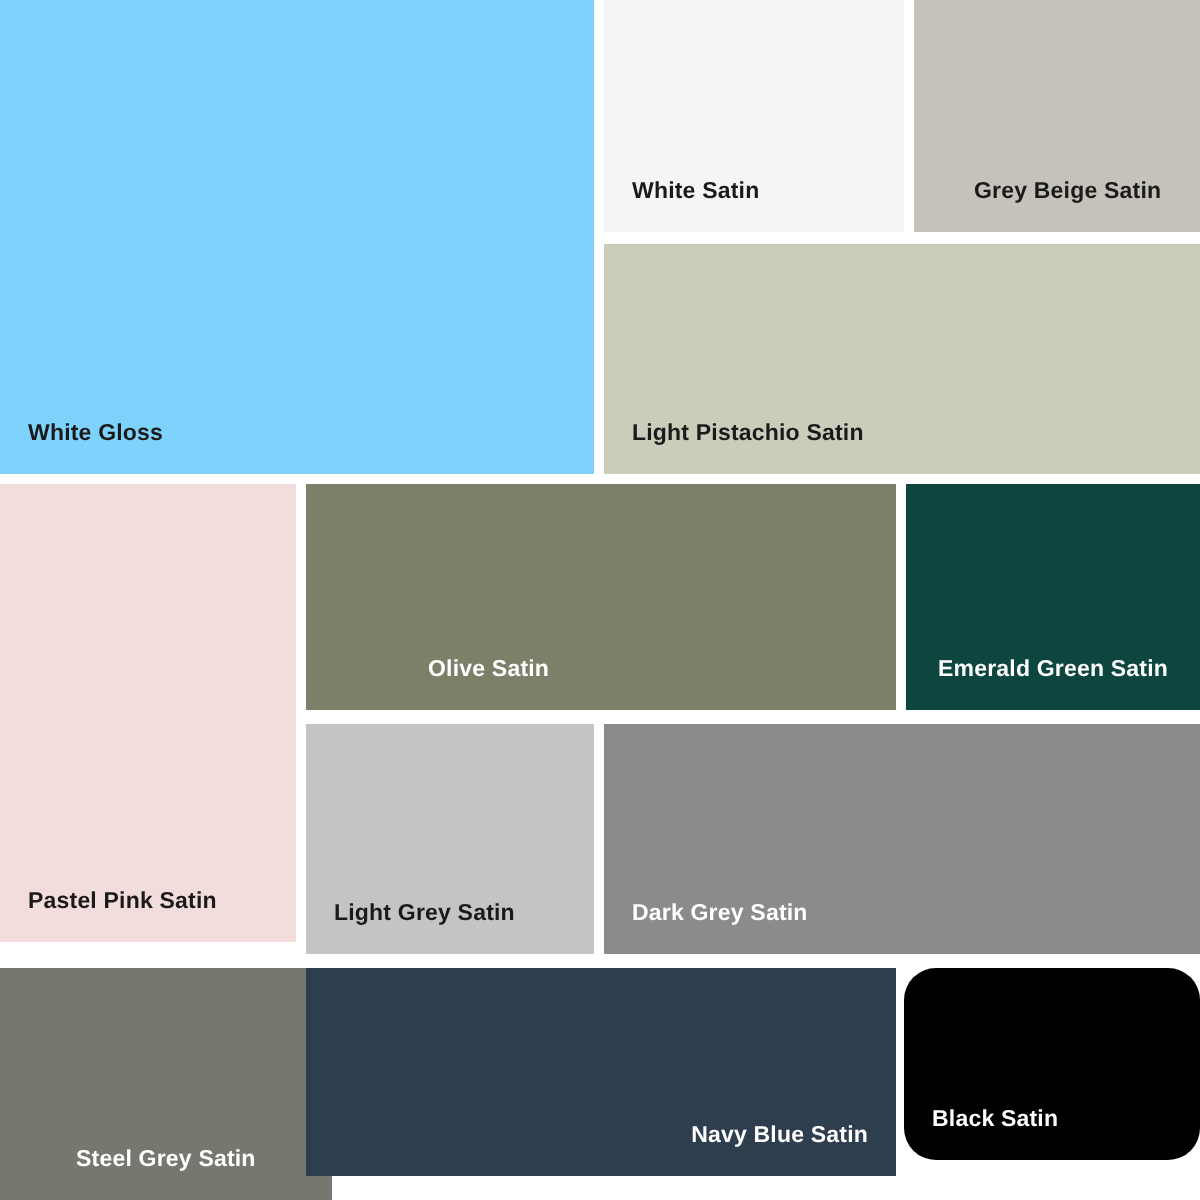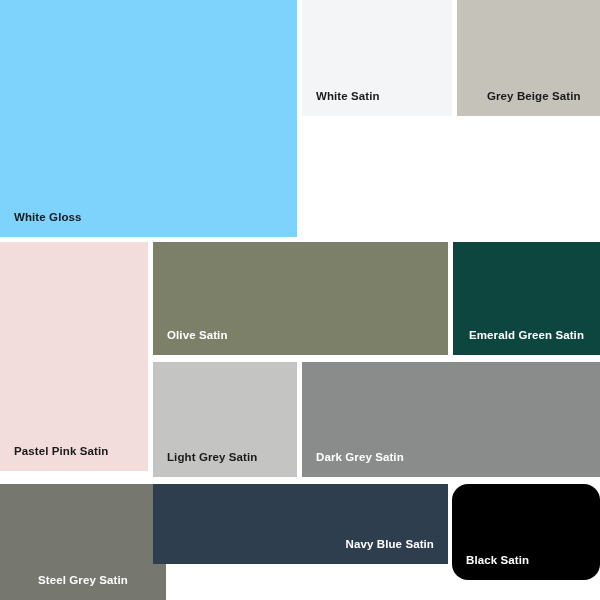--- a/index.html
+++ b/index.html
@@ -46,37 +46,40 @@
 <div id="swatch-grid" style="width: 600px; height: 600px; background: rgb(255, 255, 255);">
     <div class="swatch" style="left: 0px; top: 0px; width: 297px; height: 237px; background: #7dd3fc;">
       <span class="swatch-label label-dark" style="color: rgb(26, 26, 26);">White Gloss</span>
     </div>
     <div class="swatch" style="left: 302px; top: 0px; width: 150px; height: 116px; background: rgb(244, 245, 247);">
       <span class="swatch-label label-dark" style="color: rgb(26, 26, 26);">White Satin</span>
     </div>
     <div class="swatch" style="left: 457px; top: 0px; width: 143px; height: 116px; background: rgb(197, 194, 186);">
       <span class="swatch-label label-dark" style="color: rgb(26, 26, 26); padding-left: 30px;">Grey Beige Satin</span>
     </div>
+    <div class="swatch" style="left: 302px; top: 122px; width: 298px; height: 115px; background: rgb(204, 204, 187);">
+      <span class="swatch-label label-dark" style="color: rgb(26, 26, 26);">Light Pistachio Satin</span>
+    </div>
     <div class="swatch" style="left: 0px; top: 242px; width: 148px; height: 229px; background: rgb(242, 220, 220);">
       <span class="swatch-label label-dark" style="color: rgb(26, 26, 26);">Pastel Pink Satin</span>
     </div>
     <div class="swatch" style="left: 153px; top: 242px; width: 295px; height: 113px; background: rgb(125, 128, 105);">
-      <span class="swatch-label label-light" style="color: rgb(255, 255, 255);">Olive Satin</span>
+      <span class="swatch-label label-light" style="color: rgb(255, 255, 255); margin-left: 47px;">Olive Satin</span>
     </div>
     <div class="swatch" style="left: 453px; top: 242px; width: 147px; height: 113px; background: rgb(13, 69, 63);">
       <span class="swatch-label label-light" style="color: rgb(255, 255, 255); padding-left: 16px;">Emerald Green Satin</span>
     </div>
     <div class="swatch" style="left: 302px; top: 362px; width: 298px; height: 115px; background: rgb(138, 140, 140);">
       <span class="swatch-label label-light" style="color: rgb(255, 255, 255);">Dark Grey Satin</span>
     </div>
     <div class="swatch" style="left: 153px; top: 362px; width: 144px; height: 115px; background: rgb(196, 197, 195);">
       <span class="swatch-label label-dark" style="color: rgb(26, 26, 26);">Light Grey Satin</span>
     </div>
     <div class="swatch" style="left: 0px; top: 484px; width: 166px; height: 116px; background: rgb(118, 119, 111); padding-left: 24px;">
       <span class="swatch-label label-light" style="color: rgb(255, 255, 255);">Steel Grey Satin</span>
     </div>
-    <div class="swatch align-right" style="left: 153px; top: 484px; width: 295px; height: 80px; background: rgb(47, 62, 78);">
+    <div class="swatch align-right" style="left: 153px; top: 484px; width: 295px; height: 104px; background: rgb(47, 62, 78);">
       <span class="swatch-label label-light" style="color: rgb(255, 255, 255);">Navy Blue Satin</span>
     </div>
     <div class="swatch" style="left: 452px; top: 484px; width: 148px; height: 96px; background: rgb(0, 0, 0); border-radius: 16px;">
       <span class="swatch-label label-light" style="color: rgb(255, 255, 255);">Black Satin</span>
     </div>
   </div>
 
 </body></html>

